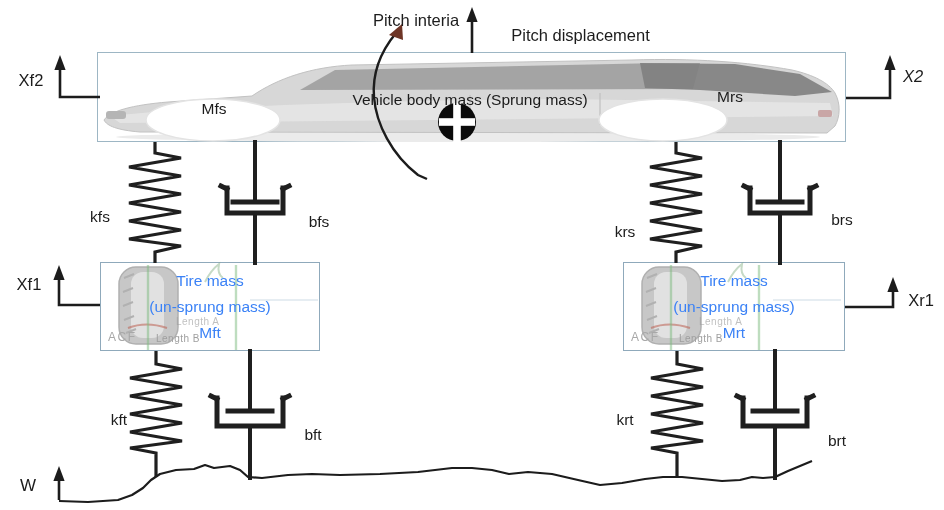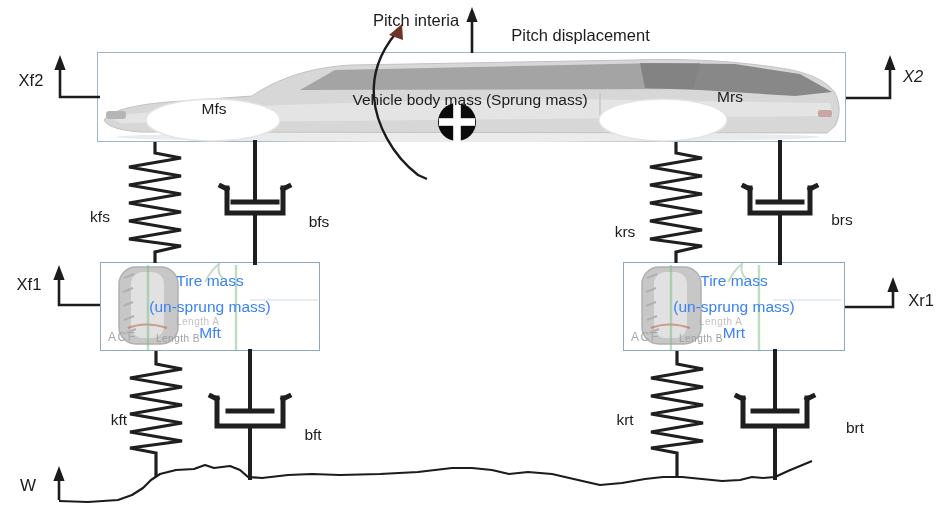--- a/index.html
+++ b/index.html
@@ -152,21 +152,21 @@
     <div class="lbl big" style="left:12px;top:477px;width:32px;font-size:17px;">W</div>
 
     <div class="lbl" style="left:73px;top:208px;width:54px;">kfs</div>
     <div class="lbl" style="left:292px;top:213px;width:54px;">bfs</div>
     <div class="lbl" style="left:598px;top:211px;width:54px;margin-top:12px;">krs</div>
     <div class="lbl" style="left:815px;top:211px;width:54px;">brs</div>
 
     <div class="lbl" style="left:73px;top:411px;width:54px;text-align:right;">kft</div>
     <div class="lbl" style="left:286px;top:426px;width:54px;">bft</div>
     <div class="lbl" style="left:598px;top:411px;width:54px;">krt</div>
-    <div class="lbl" style="left:810px;top:419px;width:54px;text-align:right;">brt</div>
+    <div class="lbl" style="left:810px;top:432px;width:54px;">brt</div>
 
     <div class="wm" style="left:108px;top:330px;">ACF</div>
     <div class="wm dim faint" style="left:176px;top:316px;">Length A</div>
     <div class="wm dim" style="left:156px;top:333px;">Length B</div>
     <div class="wm" style="left:631px;top:330px;">ACF</div>
     <div class="wm dim faint" style="left:699px;top:316px;">Length A</div>
     <div class="wm dim" style="left:679px;top:333px;">Length B</div>
 
     <div class="tire-text tire-text-front">
       <div>Tire mass</div>

